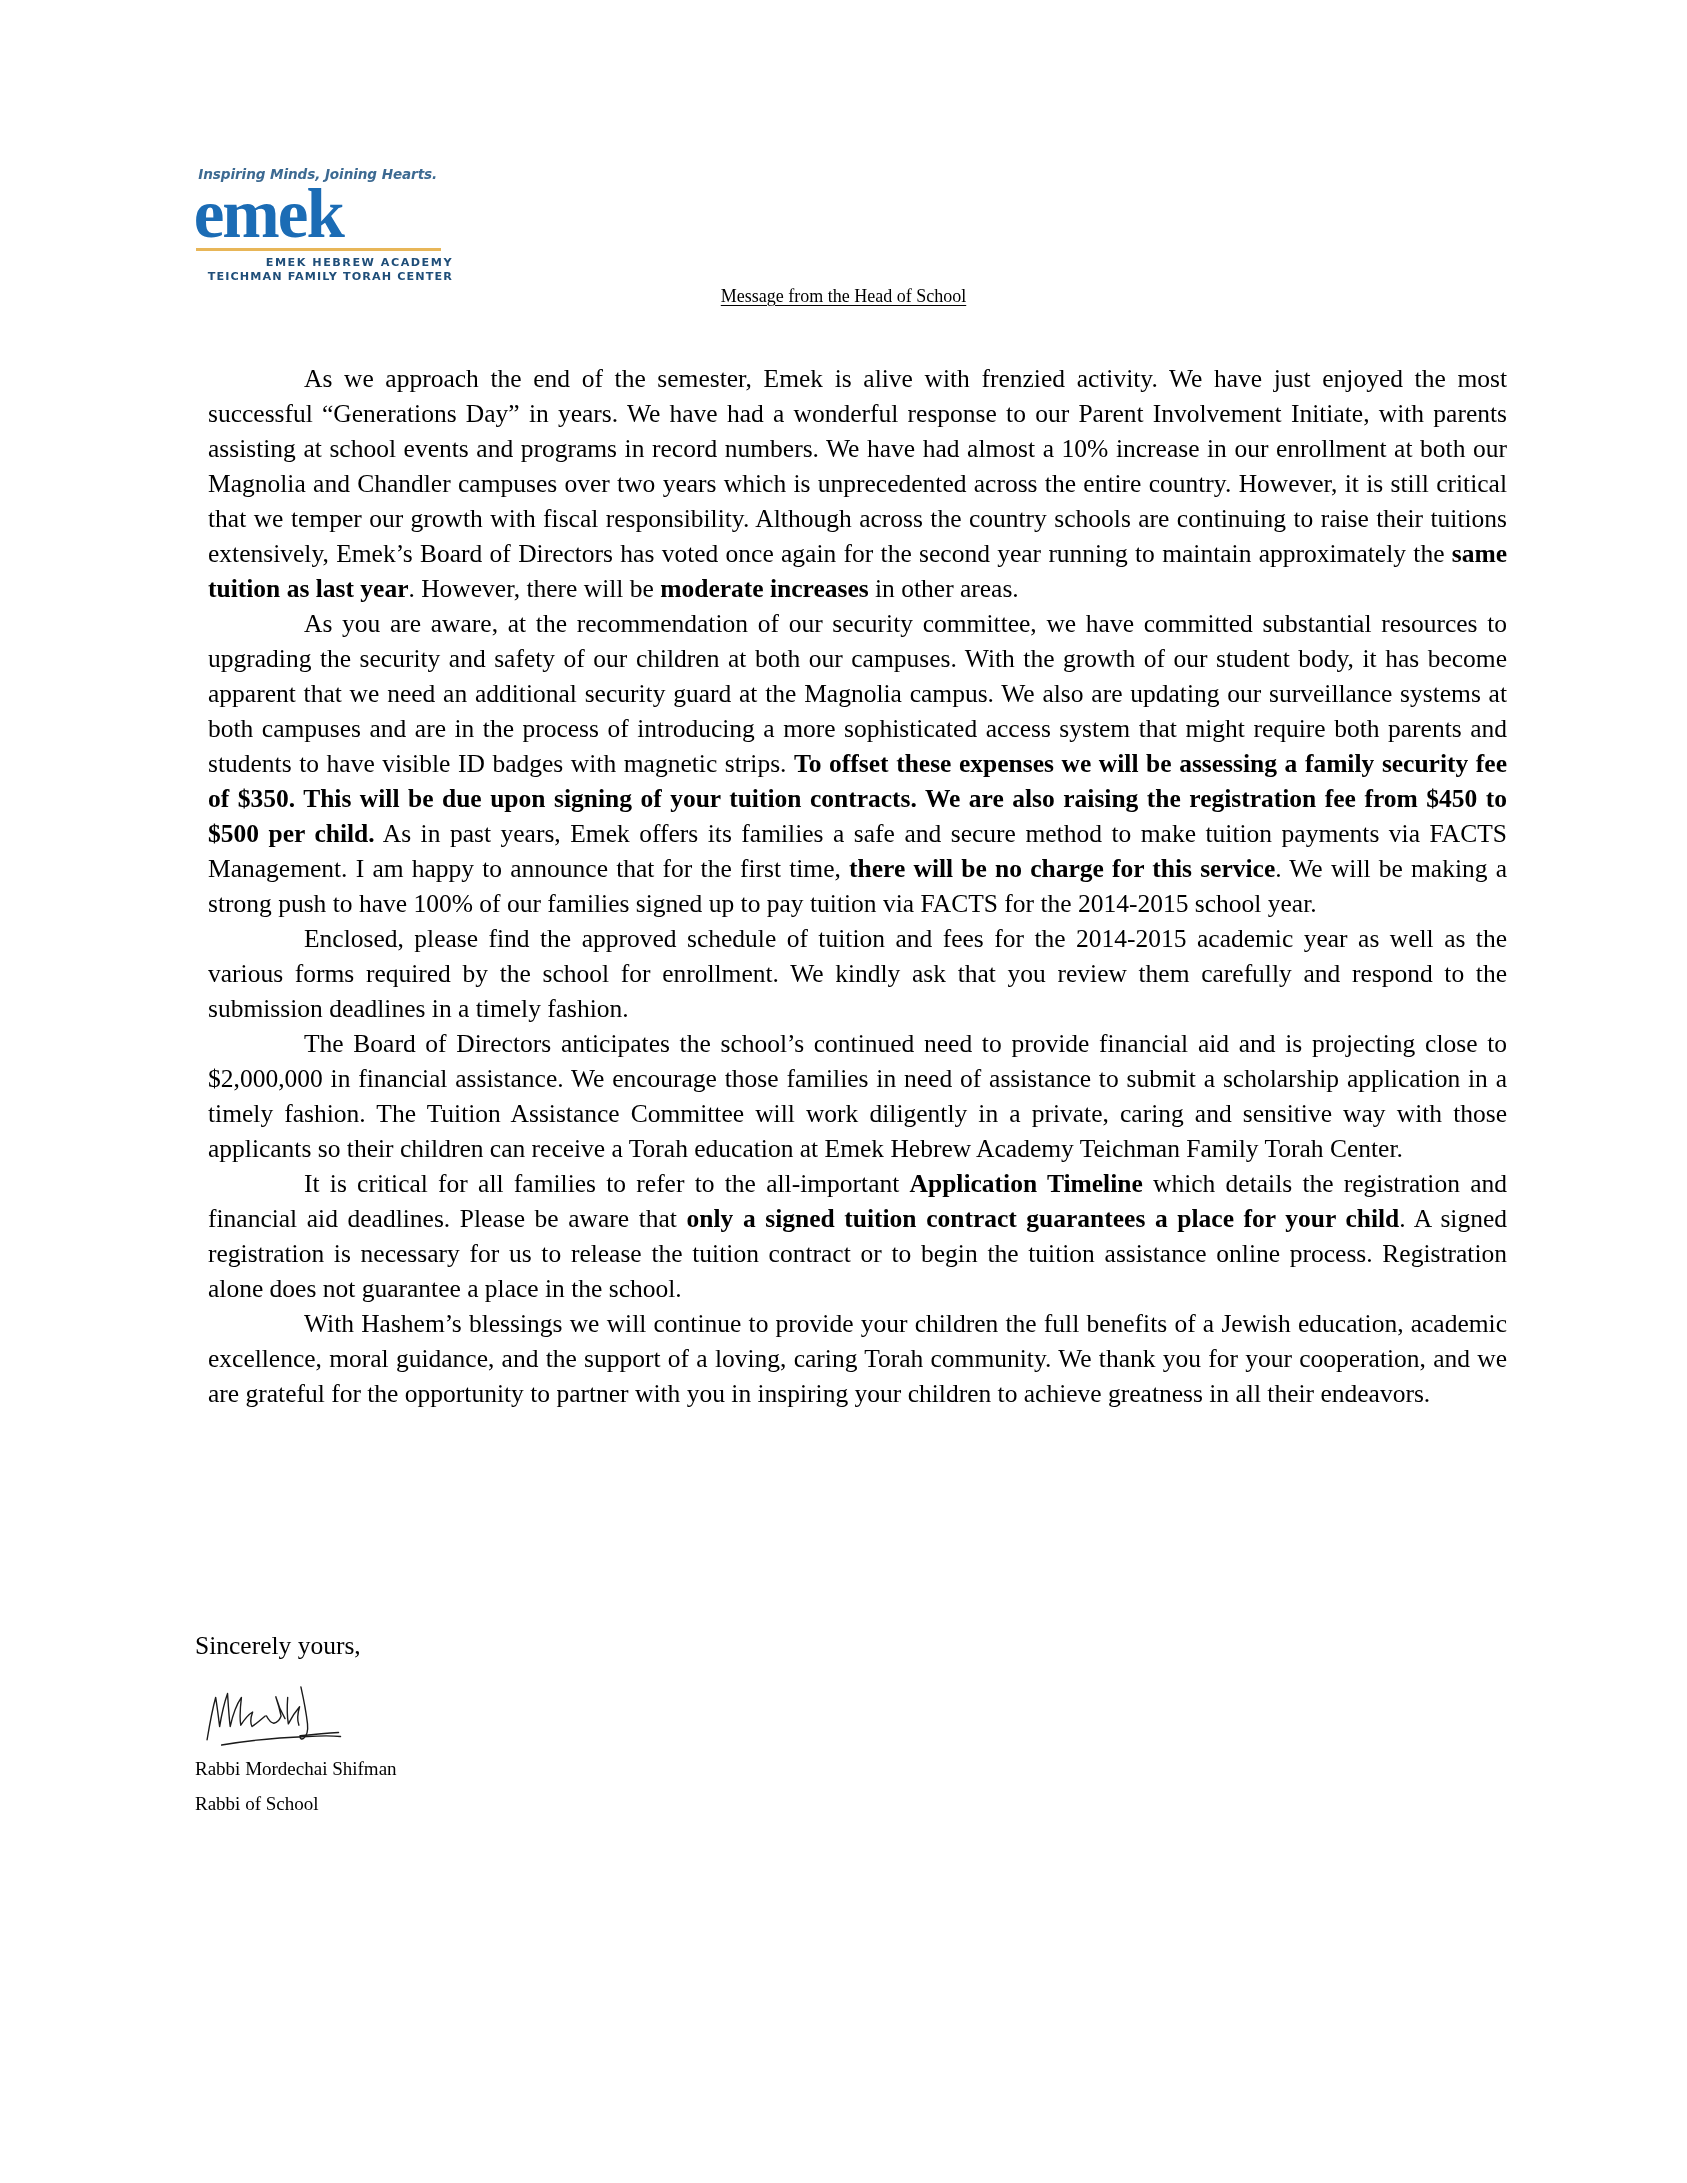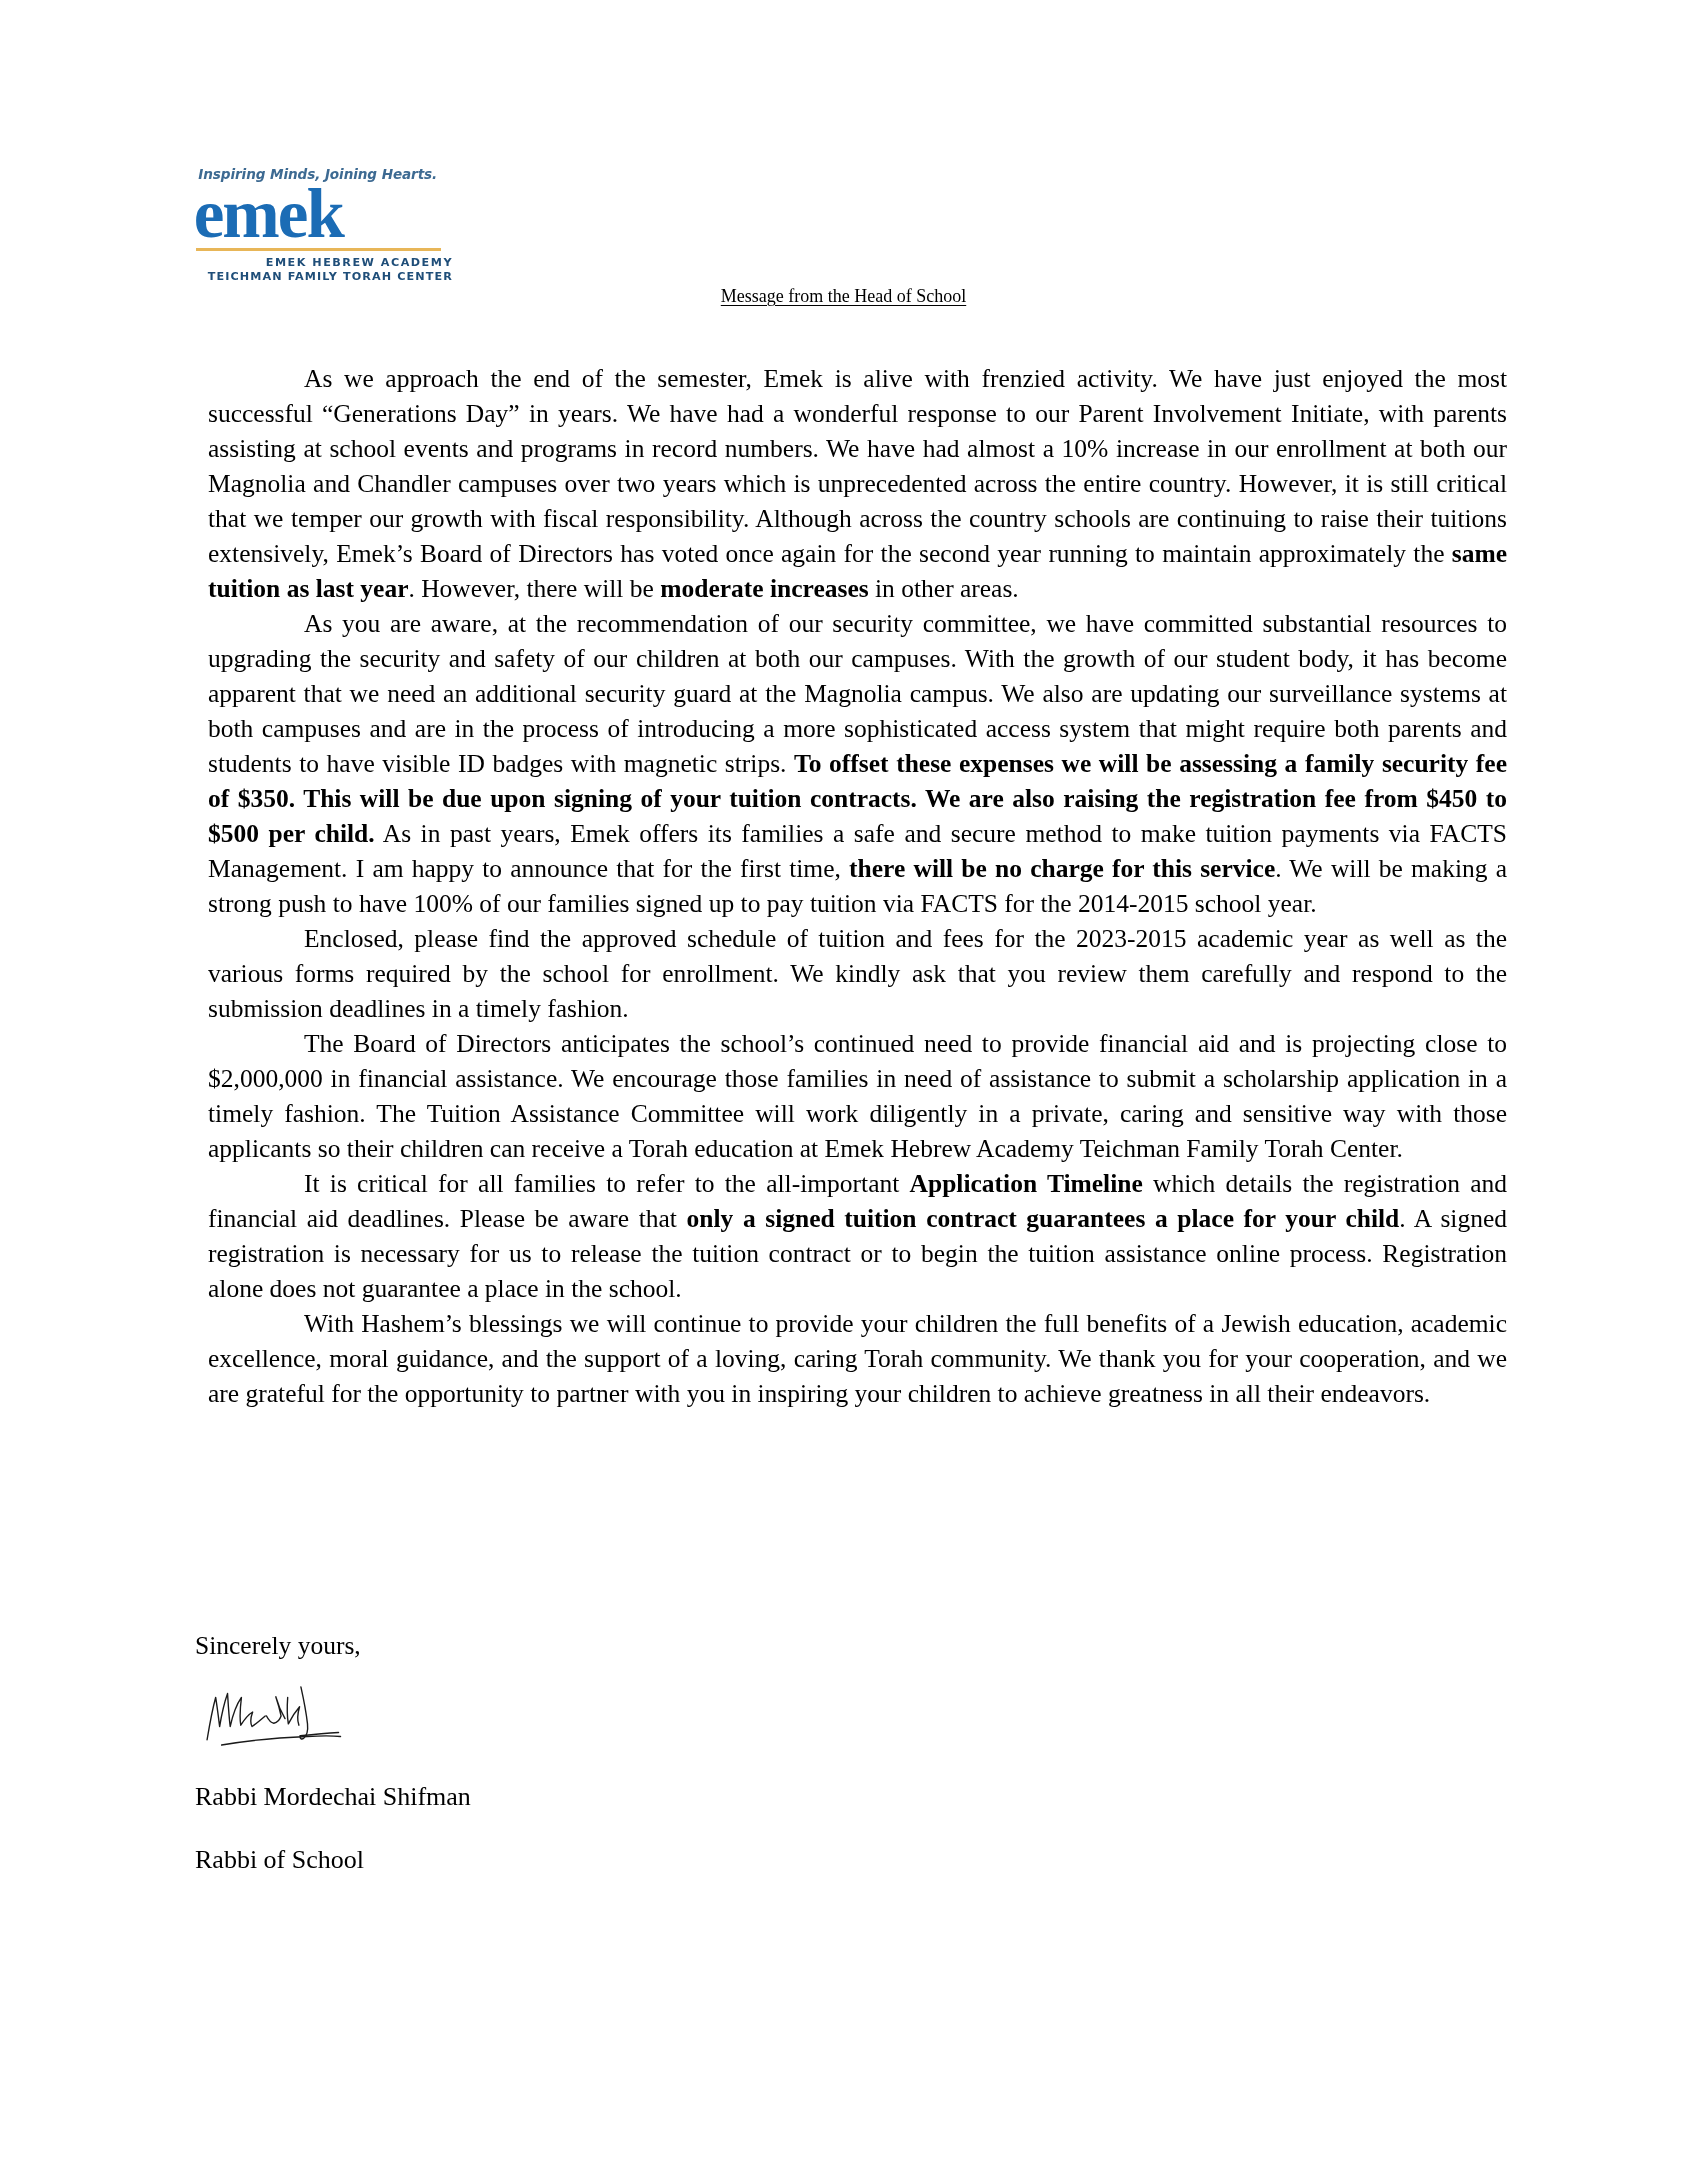--- a/index.html
+++ b/index.html
@@ -118,23 +118,22 @@
     font-size: 25.5px;
     line-height: 35px;
   }
   .signature {
     margin-top: 12px;
     margin-left: 8px;
     height: 74px;
     width: 172px;
   }
   .signer {
-    font-size: 26px;
+    font-size: 19px;
     line-height: 35px;
-    margin-top: 28px;
   }
 </style>
 </head>
 <body>
 
 <div class="page">
 
   <div class="letterhead">
     <div class="tagline">Inspiring Minds, Joining Hearts.</div>
     <div class="wordmark">emek</div>
@@ -148,21 +147,21 @@
   <div class="doc-title">
     <span>Message from the Head of School</span>
   </div>
 
   <div class="body-col">
 
     <p class="para"><span>As we approach the end of the semester, Emek is alive with frenzied activity. We have just enjoyed the most successful “Generations Day” in years.  We have had a wonderful response to our Parent Involvement Initiate, with parents assisting at school events and programs in record numbers. We have had almost a 10% increase in our enrollment at both our Magnolia and Chandler campuses over two years which is unprecedented across the entire country. However, it is still critical that we temper our growth with fiscal responsibility. Although across the country schools are continuing to raise their tuitions extensively, Emek’s Board of Directors has voted once again for the second year running to maintain approximately the </span><b>same tuition as last year</b><span>. However, there will be </span><b>moderate increases</b><span> in other areas.</span></p>
 
     <p class="para"><span>As you are aware, at the recommendation of our security committee, we have committed substantial resources to upgrading the security and safety of our children at both our campuses. With the growth of our student body, it has become apparent that we need an additional security guard at the Magnolia campus. We also are updating our surveillance systems at both campuses and are in the process of introducing a more sophisticated access system that might require both parents and students to have visible ID badges with magnetic strips. </span><b>To offset these expenses we will be assessing a family security fee of $350. This will be due upon signing of your tuition contracts. We are also raising the registration fee from $450 to $500 per child.</b><span>  As in past years, Emek offers its families a safe and secure method to make tuition payments via FACTS Management.  I am happy to announce that for the first time, </span><b>there will be no charge for this service</b><span>.  We will be making a strong push to have 100% of our families signed up to pay tuition via FACTS for the 2014-2015 school year.</span></p>
 
-    <p class="para gap-before">Enclosed, please find the approved schedule of tuition and fees for the 2023-2015 academic year as well as the various forms required by the school for enrollment. We kindly ask that you review them carefully and respond to the submission deadlines in a timely fashion.</p>
+    <p class="para gap-before">Enclosed, please find the approved schedule of tuition and fees for the 2014-2015 academic year as well as the various forms required by the school for enrollment. We kindly ask that you review them carefully and respond to the submission deadlines in a timely fashion.</p>
 
     <p class="para">The Board of Directors anticipates the school’s continued need to provide financial aid and is projecting close to $2,000,000 in financial assistance. We encourage those families in need of assistance to submit a scholarship application in a timely fashion. The Tuition Assistance Committee will work diligently in a private, caring and sensitive way with those applicants so their children can receive a Torah education at Emek Hebrew Academy Teichman Family Torah Center.</p>
 
     <p class="para"><span>It is critical for all families to refer to the all-important </span><b>Application Timeline</b><span> which details the registration and financial aid deadlines.   Please be aware that </span><b>only a signed tuition contract guarantees a place for your child</b><span>. A signed registration is necessary for us to release the tuition contract or to begin the tuition assistance online process. Registration alone does not guarantee a place in the school.</span></p>
 
     <p class="para">With Hashem’s blessings we will continue to provide your children the full benefits of a Jewish education, academic excellence, moral guidance, and the support of a loving, caring Torah community.  We thank you for your cooperation, and we are grateful for the opportunity to partner with you in inspiring your children to achieve greatness in all their endeavors.</p>
   </div>
 
   <div class="closing">
     <div class="closing-line">Sincerely yours,</div>

